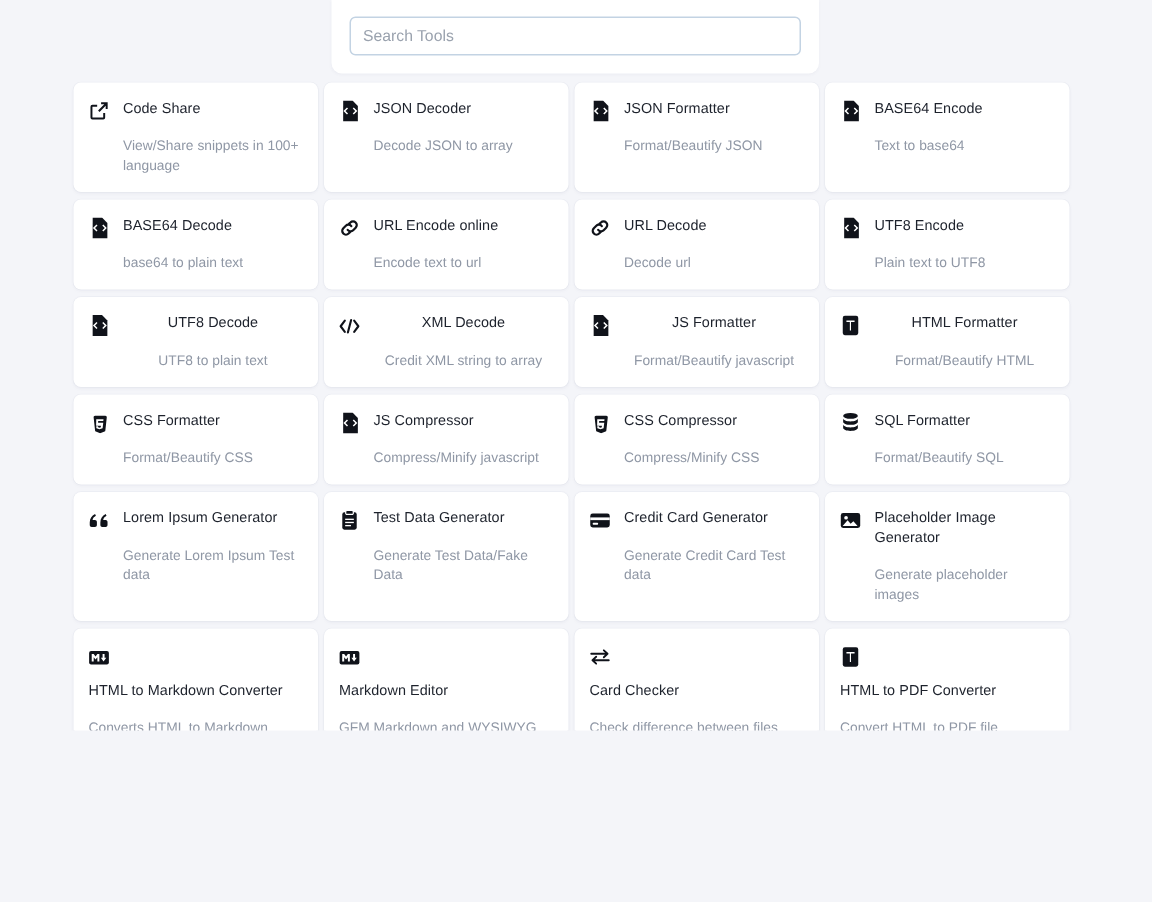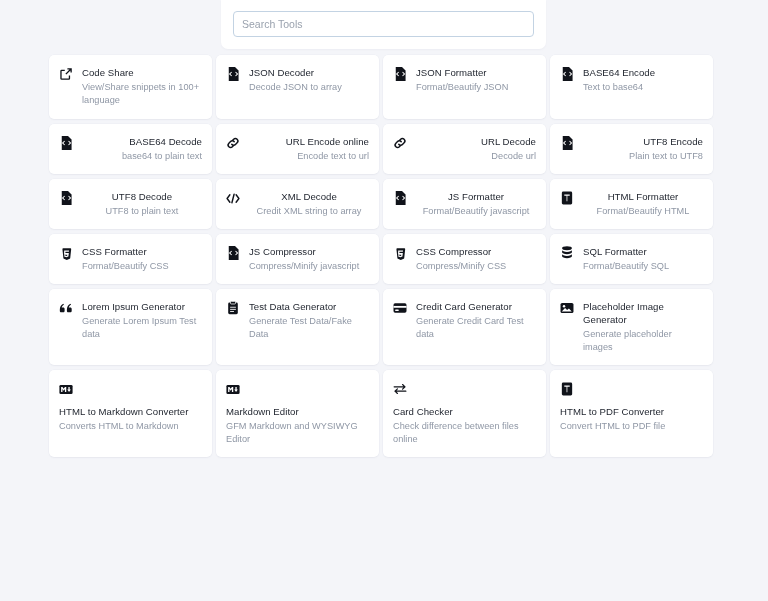--- a/index.html
+++ b/index.html
@@ -74,21 +74,21 @@
     border-radius: 5px;
     box-shadow: 0 1px 2px rgba(100,110,140,0.06), 0 0 0 0.5px rgba(180,190,210,0.10);
     padding: 11px 10px 11px 10px;
     box-sizing: border-box;
     display: flex;
     align-items: flex-start;
     gap: 9px;
     cursor: pointer;
   }
   .card.r1 { min-height: 64px; }
-  .card.r2 { min-height: 48px; text-align: right; }
+  .card.r2 { min-height: 48px; }
   .card.r3 { min-height: 48px; text-align: center; }
   .card.r4 { min-height: 48px; }
   .card.r5 { min-height: 60px; }
   .card.r6 { min-height: 62px; flex-direction: column; }
 
   .card-icon {
     flex: 0 0 auto;
     width: 14px;
     height: 14px;
     margin-top: 1px;
@@ -107,21 +107,21 @@
     font-size: 9.6px;
     line-height: 13px;
     color: #1d222c;
     font-weight: 400;
     letter-spacing: 0.05px;
   }
   .card-desc {
     font-size: 9.2px;
     line-height: 13px;
     color: #8f97a5;
-    margin-top: 2px;
+    margin-top: 12px;
     letter-spacing: 0.02px;
   }
 
   
   .watermark {
     position: absolute;
     right: 9px;
     top: 574px;
     font-family: Liberation Serif, serif;
     font-size: 14.5px;

